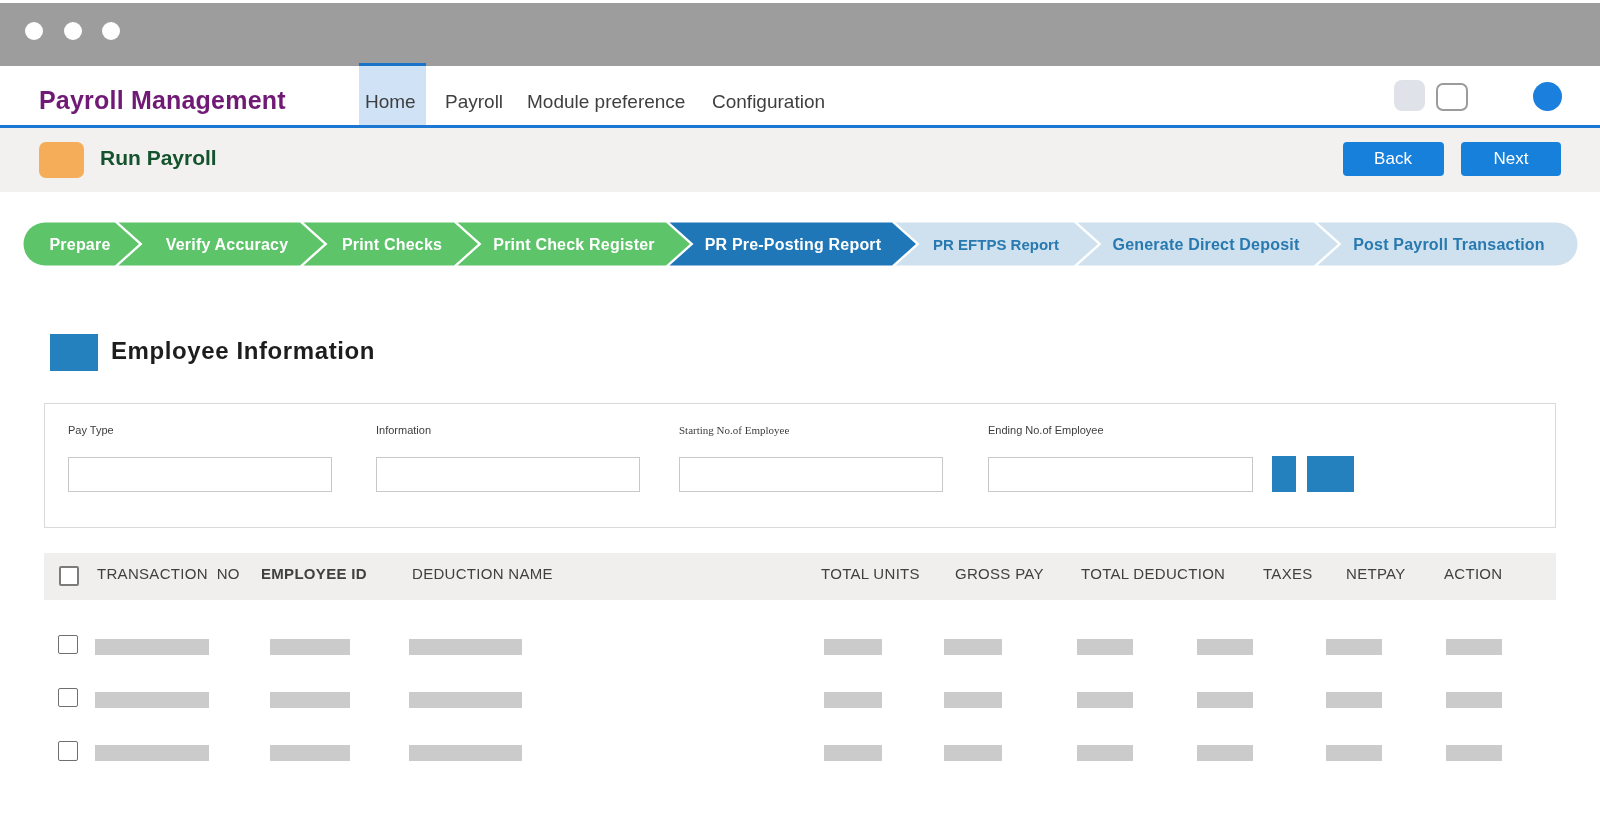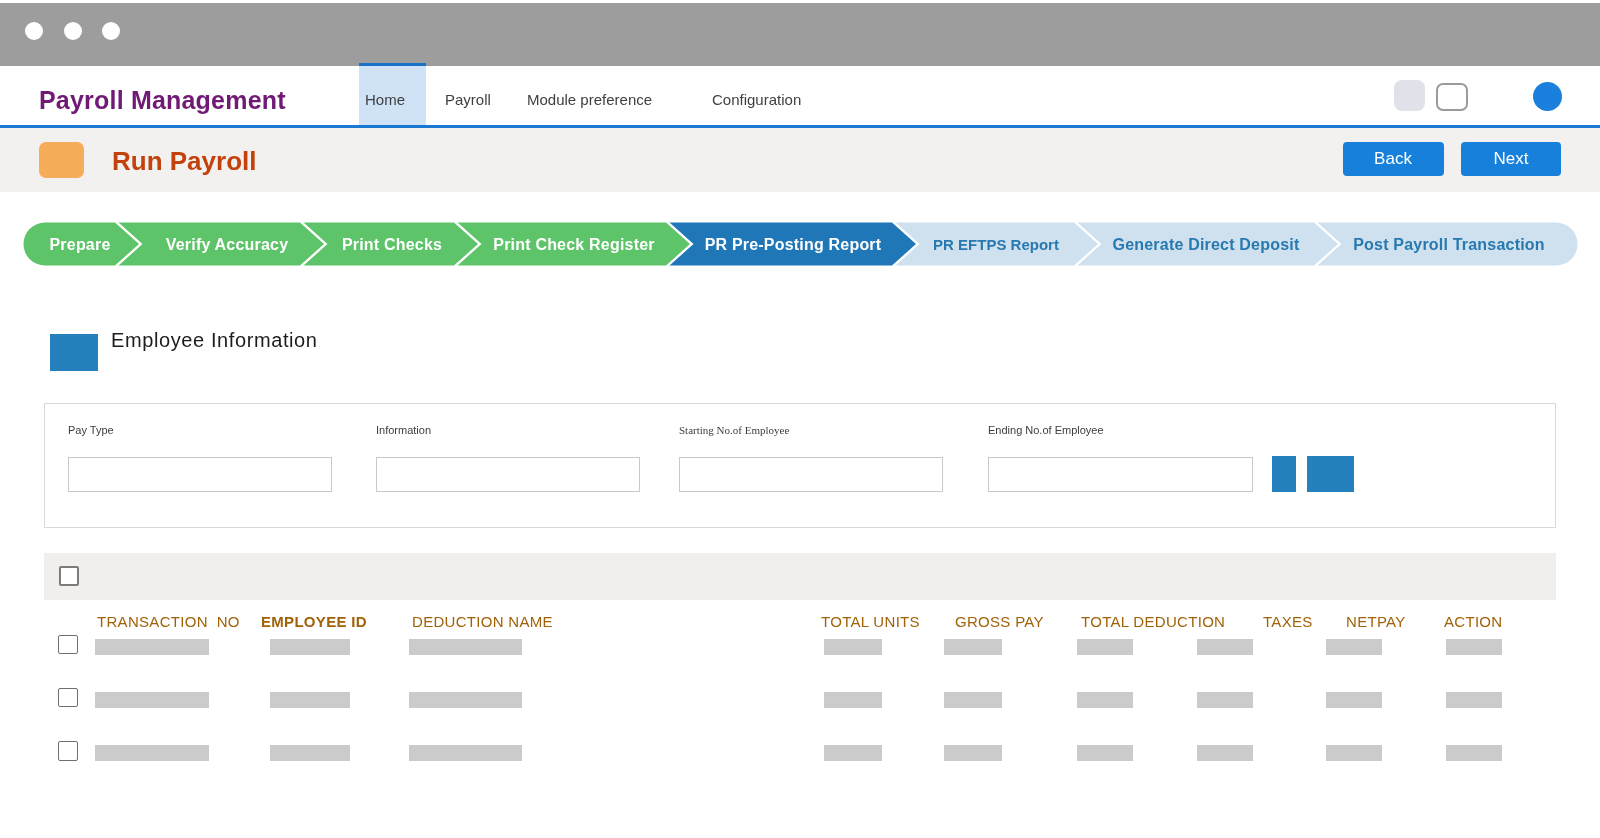--- a/index.html
+++ b/index.html
@@ -4,46 +4,46 @@
 <style>
   * { margin:0; padding:0; box-sizing:border-box; }
   html,body { width:1600px; height:838px; background:#ffffff; font-family:"Liberation Sans", sans-serif; overflow:hidden; }
   
   #chrome { position:absolute; left:0; top:3px; width:1600px; height:63px; background:#9d9d9d; }
   .dot { position:absolute; top:21.5px; width:18px; height:18px; border-radius:50%; background:#ffffff; }
   
   #nav { position:absolute; left:0; top:66px; width:1600px; height:58.5px; background:#ffffff; }
   #title { position:absolute; left:39px; top:86px; font-size:25px; font-weight:bold; color:#701a75; letter-spacing:0.2px; }
   #hometab { position:absolute; left:359px; top:63px; width:67px; height:61.5px; background:#cfe2f6; border-top:3px solid #1a73c9; }
-  .navtxt { position:absolute; top:91px; font-size:15px; color:#3f3f3f; }
+  .navtxt { position:absolute; top:91px; font-size:19px; color:#3f3f3f; }
   #blueline { position:absolute; left:0; top:124.5px; width:1600px; height:3px; background:#1a77d2; }
   
   #strip { position:absolute; left:0; top:127.5px; width:1600px; height:64.5px; background:#f2f1ef; }
   #orangesq { position:absolute; left:39px; top:141.5px; width:44.5px; height:36px; border-radius:7px; background:#f6ad5a; }
-  #runpay { position:absolute; left:112px; top:146px; font-size:26px; font-weight:bold; color:#c2410c; }
+  #runpay { position:absolute; left:100px; top:146px; font-size:21px; font-weight:bold; color:#14532d; }
   .btn { position:absolute; top:142px; height:34px; background:#1780da; border-radius:4px; color:#ffffff; font-size:17px; text-align:center; line-height:34px; }
   
   #sq1 { position:absolute; left:1394px; top:80px; width:31px; height:31px; border-radius:8px; background:#dfe3e9; }
   #sq2 { position:absolute; left:1436px; top:83px; width:32px; height:28px; border-radius:7px; background:#ffffff; border:2px solid #9b9b9b; }
   #avatar { position:absolute; left:1533px; top:82px; width:29px; height:29px; border-radius:50%; background:#1a7fdd; }
   
   .stepper-svg { position:absolute; left:0; top:222px; }
   
   #bluesq { position:absolute; left:50px; top:334px; width:47.5px; height:37px; background:#2581bd; }
-  #empinfo { position:absolute; left:111px; top:329px; font-size:20px; font-weight:normal; color:#1d1d1d; letter-spacing:0.6px; }
+  #empinfo { position:absolute; left:111px; top:337px; font-size:24px; font-weight:bold; color:#1d1d1d; letter-spacing:0.6px; }
   
   #filterbox { position:absolute; left:44px; top:403px; width:1512px; height:125px; border:1px solid #d9d9d9; background:#ffffff; }
   .flabel { position:absolute; top:424px; font-size:11px; color:#3d3d3d; }
   .finput { position:absolute; top:457px; height:35px; width:264px; border:1px solid #c9c9c9; background:#ffffff; }
   #fbtn1 { position:absolute; left:1272px; top:456px; width:24px; height:36px; background:#2581bd; }
   #fbtn2 { position:absolute; left:1307px; top:456px; width:47px; height:36px; background:#2581bd; }
   
   #thead { position:absolute; left:44px; top:553px; width:1512px; height:47px; background:#f0efee; }
   .hcb { position:absolute; left:59px; top:566px; width:19.5px; height:19.5px; border:2px solid #7c7c7c; border-radius:2px; background:#ffffff; }
-  .th { position:absolute; top:565px; font-size:15px; color:#a16207; letter-spacing:0.3px;margin-top:48px; }
+  .th { position:absolute; top:565px; font-size:15px; color:#404040; letter-spacing:0.3px; }
   .rcb { position:absolute; left:58px; width:19.5px; height:19.5px; border:1.5px solid #6f6f6f; border-radius:2px; background:#ffffff; }
   .bar { position:absolute; height:16px; background:#cbcbcb; }
 </style>
 </head>
 <body>
 <div id="chrome"></div>
 <div class="dot" style="left:24.5px;"></div>
 <div class="dot" style="left:63.5px;"></div>
 <div class="dot" style="left:102px;"></div>
 

